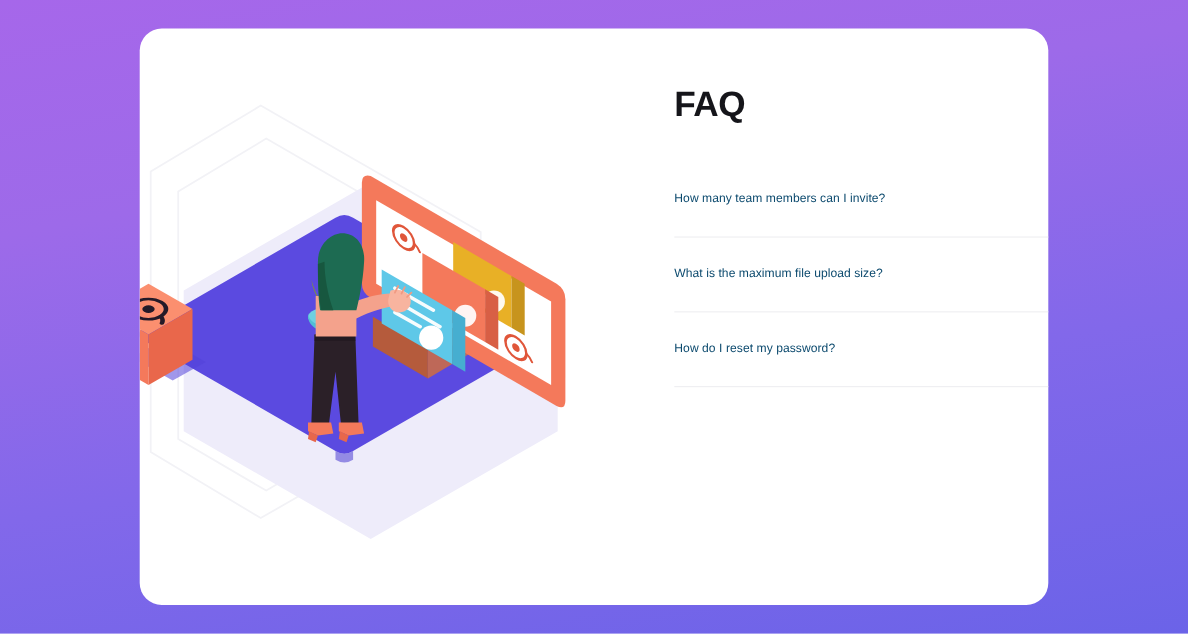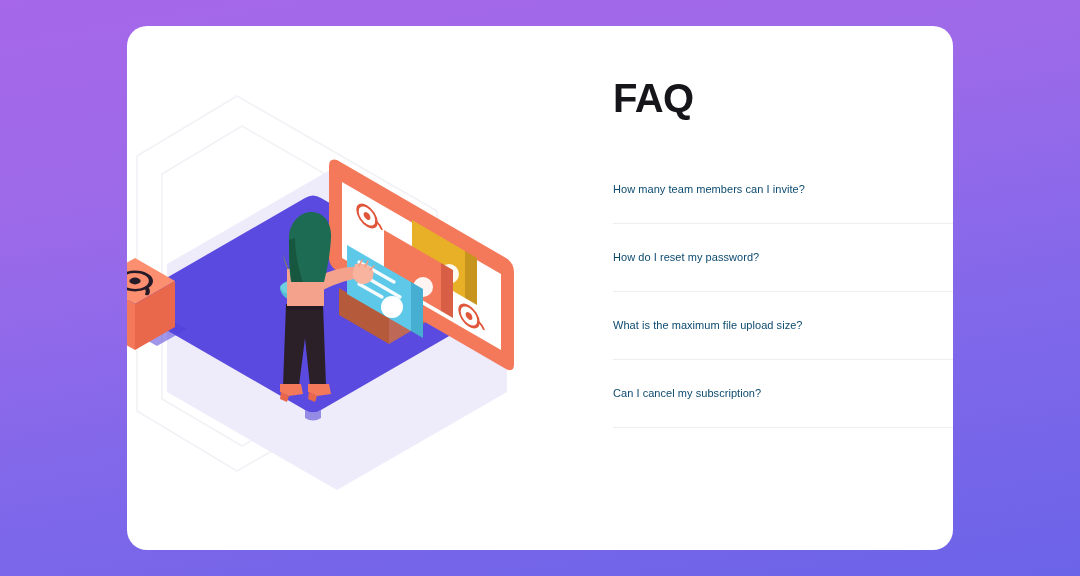--- a/index.html
+++ b/index.html
@@ -30,21 +30,21 @@
     overflow:hidden;
   }
   .illus-svg { position:absolute; left:-90px; top:0; width:520px; height:524px; }
 
   
   .faq-pane {
     flex:1;
     padding:52px 46px 0 86px;
   }
   .faq-title {
-    font-size:40px;
+    font-size:32px;
     font-weight:bold;
     color:#15151a;
     letter-spacing:-0.5px;
     line-height:1;
     margin-bottom:38px;
   }
   .faq-list { width:368px; }
   .faq-item {
     display:flex;
     align-items:center;
@@ -193,31 +193,27 @@
     <h1 class="faq-title">FAQ</h1>
 
     <div class="faq-list">
 
       <div class="faq-item">
         <span class="faq-q">How many team members can I invite?</span>
 
       </div>
 
       <div class="faq-item">
+        <span class="faq-q">What is the maximum file upload size?</span>
+
+      </div>
+
+      <div class="faq-item">
         <span class="faq-q">How do I reset my password?</span>
 
       </div>
 
-      <div class="faq-item">
-        <span class="faq-q">What is the maximum file upload size?</span>
-
-      </div>
-
-      <div class="faq-item">
-        <span class="faq-q">Can I cancel my subscription?</span>
-
-      </div>
 
 
     </div>
   </div>
 
 </div>
 
 </body></html>

